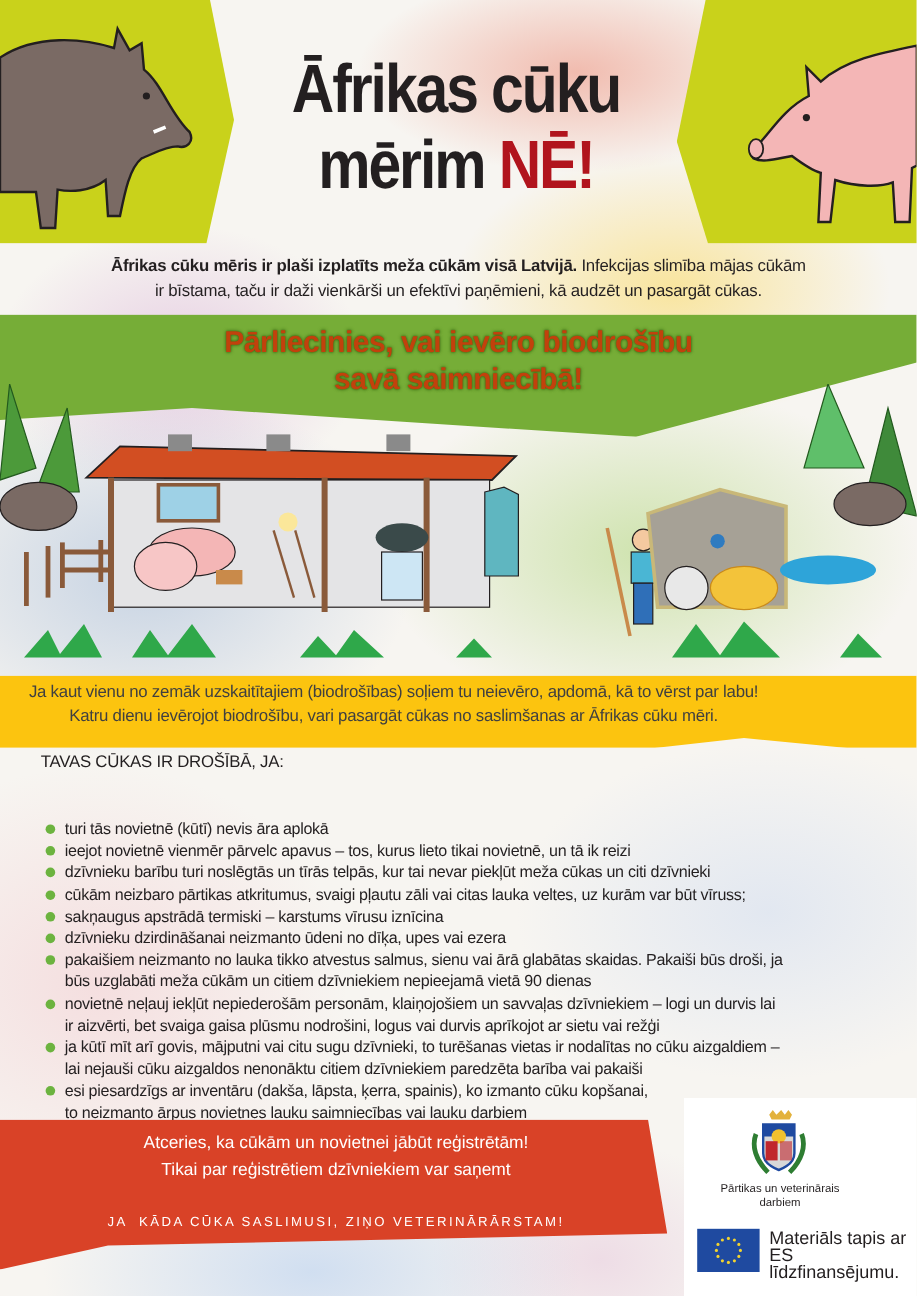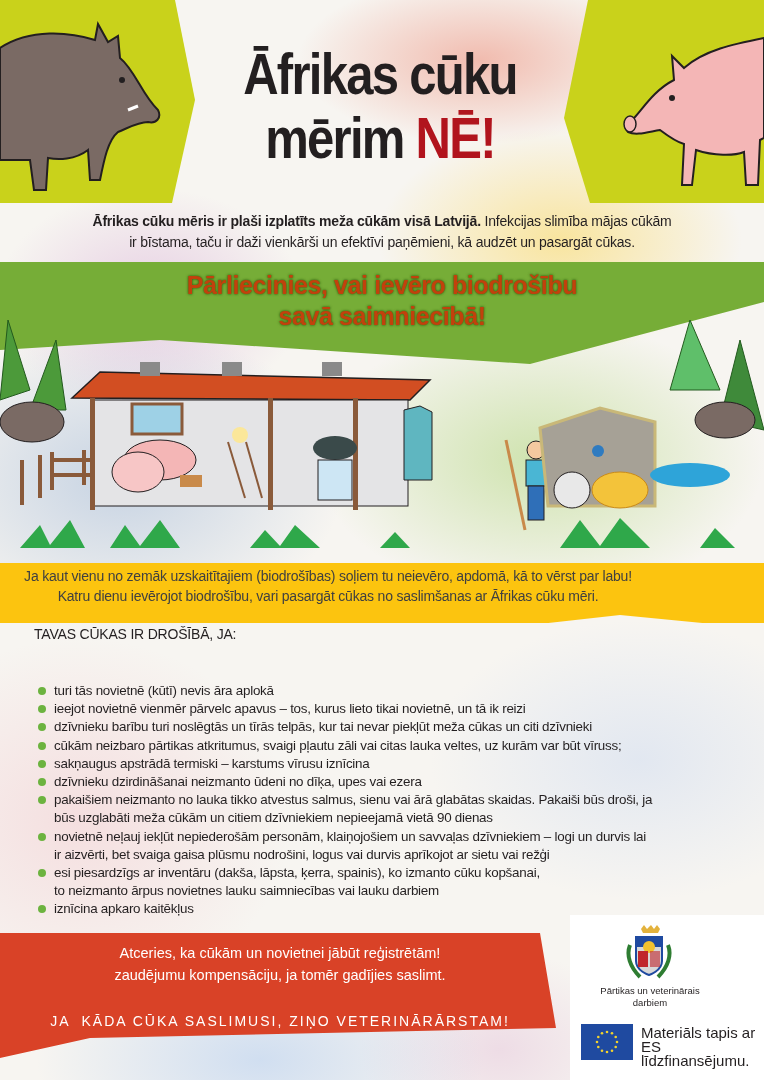--- a/index.html
+++ b/index.html
@@ -52,21 +52,21 @@
   .bullets { position: absolute; top: 682px; left: 36px; width: 710px; margin: 0; padding: 0; list-style: none;
     font-size: 13.4px; line-height: 18.2px; color: #231f20; letter-spacing: -0.25px; }
   .bullets li { position: relative; padding-left: 18px; }
   .bullets .dot { position: absolute; left: 2px; top: 5px; width: 8px; height: 8px; border-radius: 50%; background: #6cb33f; }
 
   .red-banner { position: absolute; top: 933px; left: 0; width: 560px; height: 130px; background: #d94227;
     clip-path: polygon(0 0, 540px 0, 556px 95px, 90px 105px, 0 125px); }
   .red-text { position: absolute; top: 942px; left: 0; width: 560px; text-align: center; color: #ffffff;
     font-size: 14.5px; line-height: 22px; }
   .red-cta { position: absolute; top: 1013px; left: 0; width: 560px; text-align: center; color: #ffffff;
-    font-size: 14px; letter-spacing: 2px; }
+    font-size: 11px; letter-spacing: 2px; }
 
   .logo-panel { position: absolute; top: 915px; left: 570px; width: 194px; height: 165px; background: #ffffff; }
   .coat { position: absolute; top: 925px; left: 626px; width: 46px; height: 56px; }
   .org-name { position: absolute; top: 985px; left: 570px; width: 160px; text-align: center; font-size: 9.5px; line-height: 12px; color: #231f20; }
   .eu-flag { position: absolute; top: 1024px; left: 581px; width: 52px; height: 36px; background: #1f4aa0; }
   .eu-text { position: absolute; top: 1026px; left: 641px; font-size: 15px; line-height: 14px; color: #231f20; }
 </style>
 </head>
 <body>
 
@@ -191,30 +191,35 @@
       <div>pakaišiem neizmanto no lauka tikko atvestus salmus, sienu vai ārā glabātas skaidas. Pakaiši būs droši, ja</div>
       <div>būs uzglabāti meža cūkām un citiem dzīvniekiem nepieejamā vietā 90 dienas</div>
     </li>
   <li>
       <span class="dot"></span>
       <div>novietnē neļauj iekļūt nepiederošām personām, klaiņojošiem un savvaļas dzīvniekiem – logi un durvis lai</div>
       <div>ir aizvērti, bet svaiga gaisa plūsmu nodrošini, logus vai durvis aprīkojot ar sietu vai režģi</div>
     </li>
   <li>
       <span class="dot"></span>
+      <div>ja kūtī mīt arī govis, mājputni vai citu sugu dzīvnieki, to turēšanas vietas ir nodalītas no cūku aizgaldiem –</div>
+      <div>lai nejauši cūku aizgaldos nenonāktu citiem dzīvniekiem paredzēta barība vai pakaiši</div>
+    </li>
+  <li>
+      <span class="dot"></span>
       <div>esi piesardzīgs ar inventāru (dakša, lāpsta, ķerra, spainis), ko izmanto cūku kopšanai,</div>
       <div>to neizmanto ārpus novietnes lauku saimniecības vai lauku darbiem</div>
     </li>
   <li><span class="dot"></span><span>iznīcina apkaro kaitēkļus</span></li>
 </ul>
 
 <div class="red-banner"></div>
 <div class="red-text">
   <div>Atceries, ka cūkām un novietnei jābūt reģistrētām!</div>
-  <div>zaudējumu kompensāciju, ja tomēr gadījies saslimt.</div>
+  <div>Tikai par reģistrētiem dzīvniekiem var saņemt</div>
 </div>
 <div class="red-cta" style="white-space:pre">JA  KĀDA CŪKA SASLIMUSI, ZIŅO VETERINĀRĀRSTAM!</div>
 
 <div class="logo-panel"></div>
 <svg class="coat" viewBox="0 0 46 56">
   <polygon points="15,4 18,0 21,4 25,0 28,4 31,0 34,4 32,8 17,8" fill="#e3b23c"></polygon>
   <path d="M10,12 L36,12 L36,36 C36,46 23,50 23,50 C23,50 10,46 10,36 Z" fill="#d8d8d8" stroke="#1f4aa0" stroke-width="2"></path>
   <path d="M10,12 L36,12 L36,22 L10,22 Z" fill="#1f4aa0"></path>
   <circle cx="23" cy="22" r="6" fill="#f2c12e"></circle>
   <rect x="12" y="26" width="10" height="16" fill="#c0272d"></rect>

